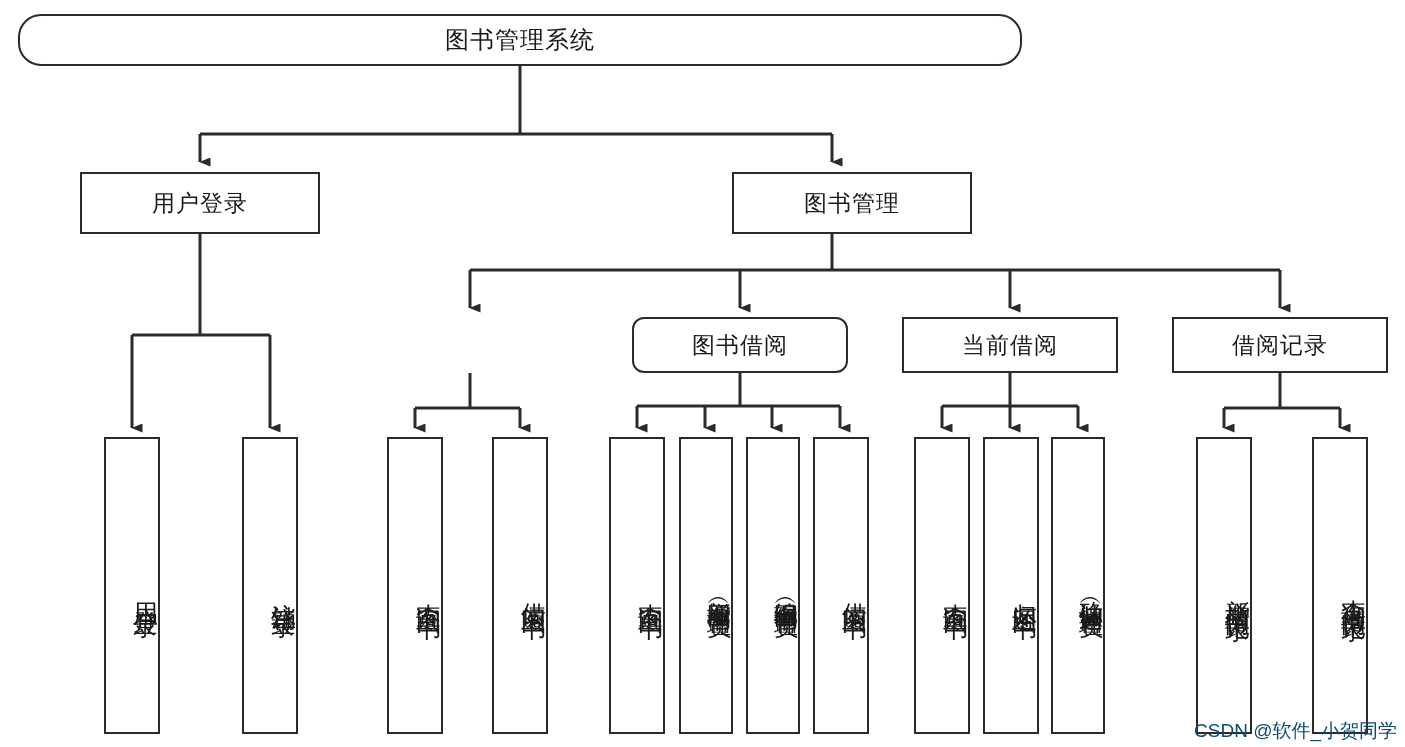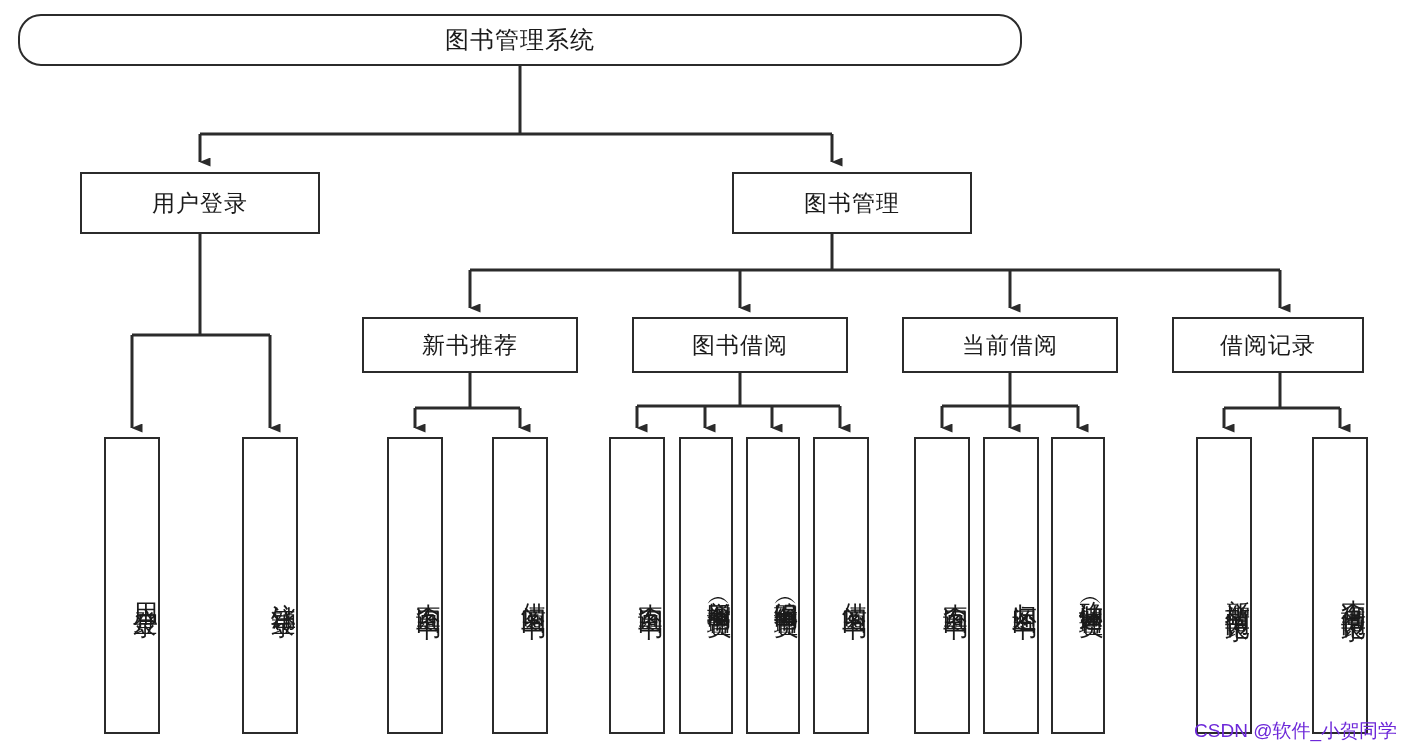--- a/index.html
+++ b/index.html
@@ -61,21 +61,21 @@
   }
   .node.vert.two-col {
     font-size: 24px;
     letter-spacing: 2px;
   }
   .watermark {
     position: absolute;
     right: 8px;
     bottom: 3px;
     font-size: 19px;
-    color: #6d28d9;
+    color: #0c4a6e;
     z-index: 5;
     white-space: nowrap;
     font-family: "Liberation Sans", "DejaVu Sans", sans-serif;
   }
 </style>
 </head>
 <body>
 
 <div id="canvas">
 
@@ -134,30 +134,27 @@
     <span>图书管理系统</span>
   </div>
 
   <div class="node horiz" style="left:80px; top:172px; width:240px; height:62px;">
     <span>用户登录</span>
   </div>
   <div class="node horiz" style="left:732px; top:172px; width:240px; height:62px;">
     <span>图书管理</span>
   </div>
 
-  <div class="node horiz" style="left:362px; top:317px; width:216px; height:56px;">
-    <span>新书推荐</span>
-  </div>
-  <div class="node horiz" style="left:632px; top:317px; width:216px; height:56px;">
+  <div class="node horiz" style="left:632px; top:317px; width:216px; height:56px;border-radius:12px;">
     <span>图书借阅</span>
   </div>
   <div class="node horiz" style="left:902px; top:317px; width:216px; height:56px;text-align:right;">
     <span>当前借阅</span>
   </div>
-  <div class="node horiz" style="left:1172px; top:317px; width:192px; height:56px;">
+  <div class="node horiz" style="left:1172px; top:317px; width:216px; height:56px;">
     <span>借阅记录</span>
   </div>
 
   <div class="node vert" style="left:104px; top:437px; width:56px; height:297px;">
     <span class="vlabel">用户登录</span>
   </div>
   <div class="node vert" style="left:242px; top:437px; width:56px; height:297px;">
     <span class="vlabel">注销登录</span>
   </div>
 

